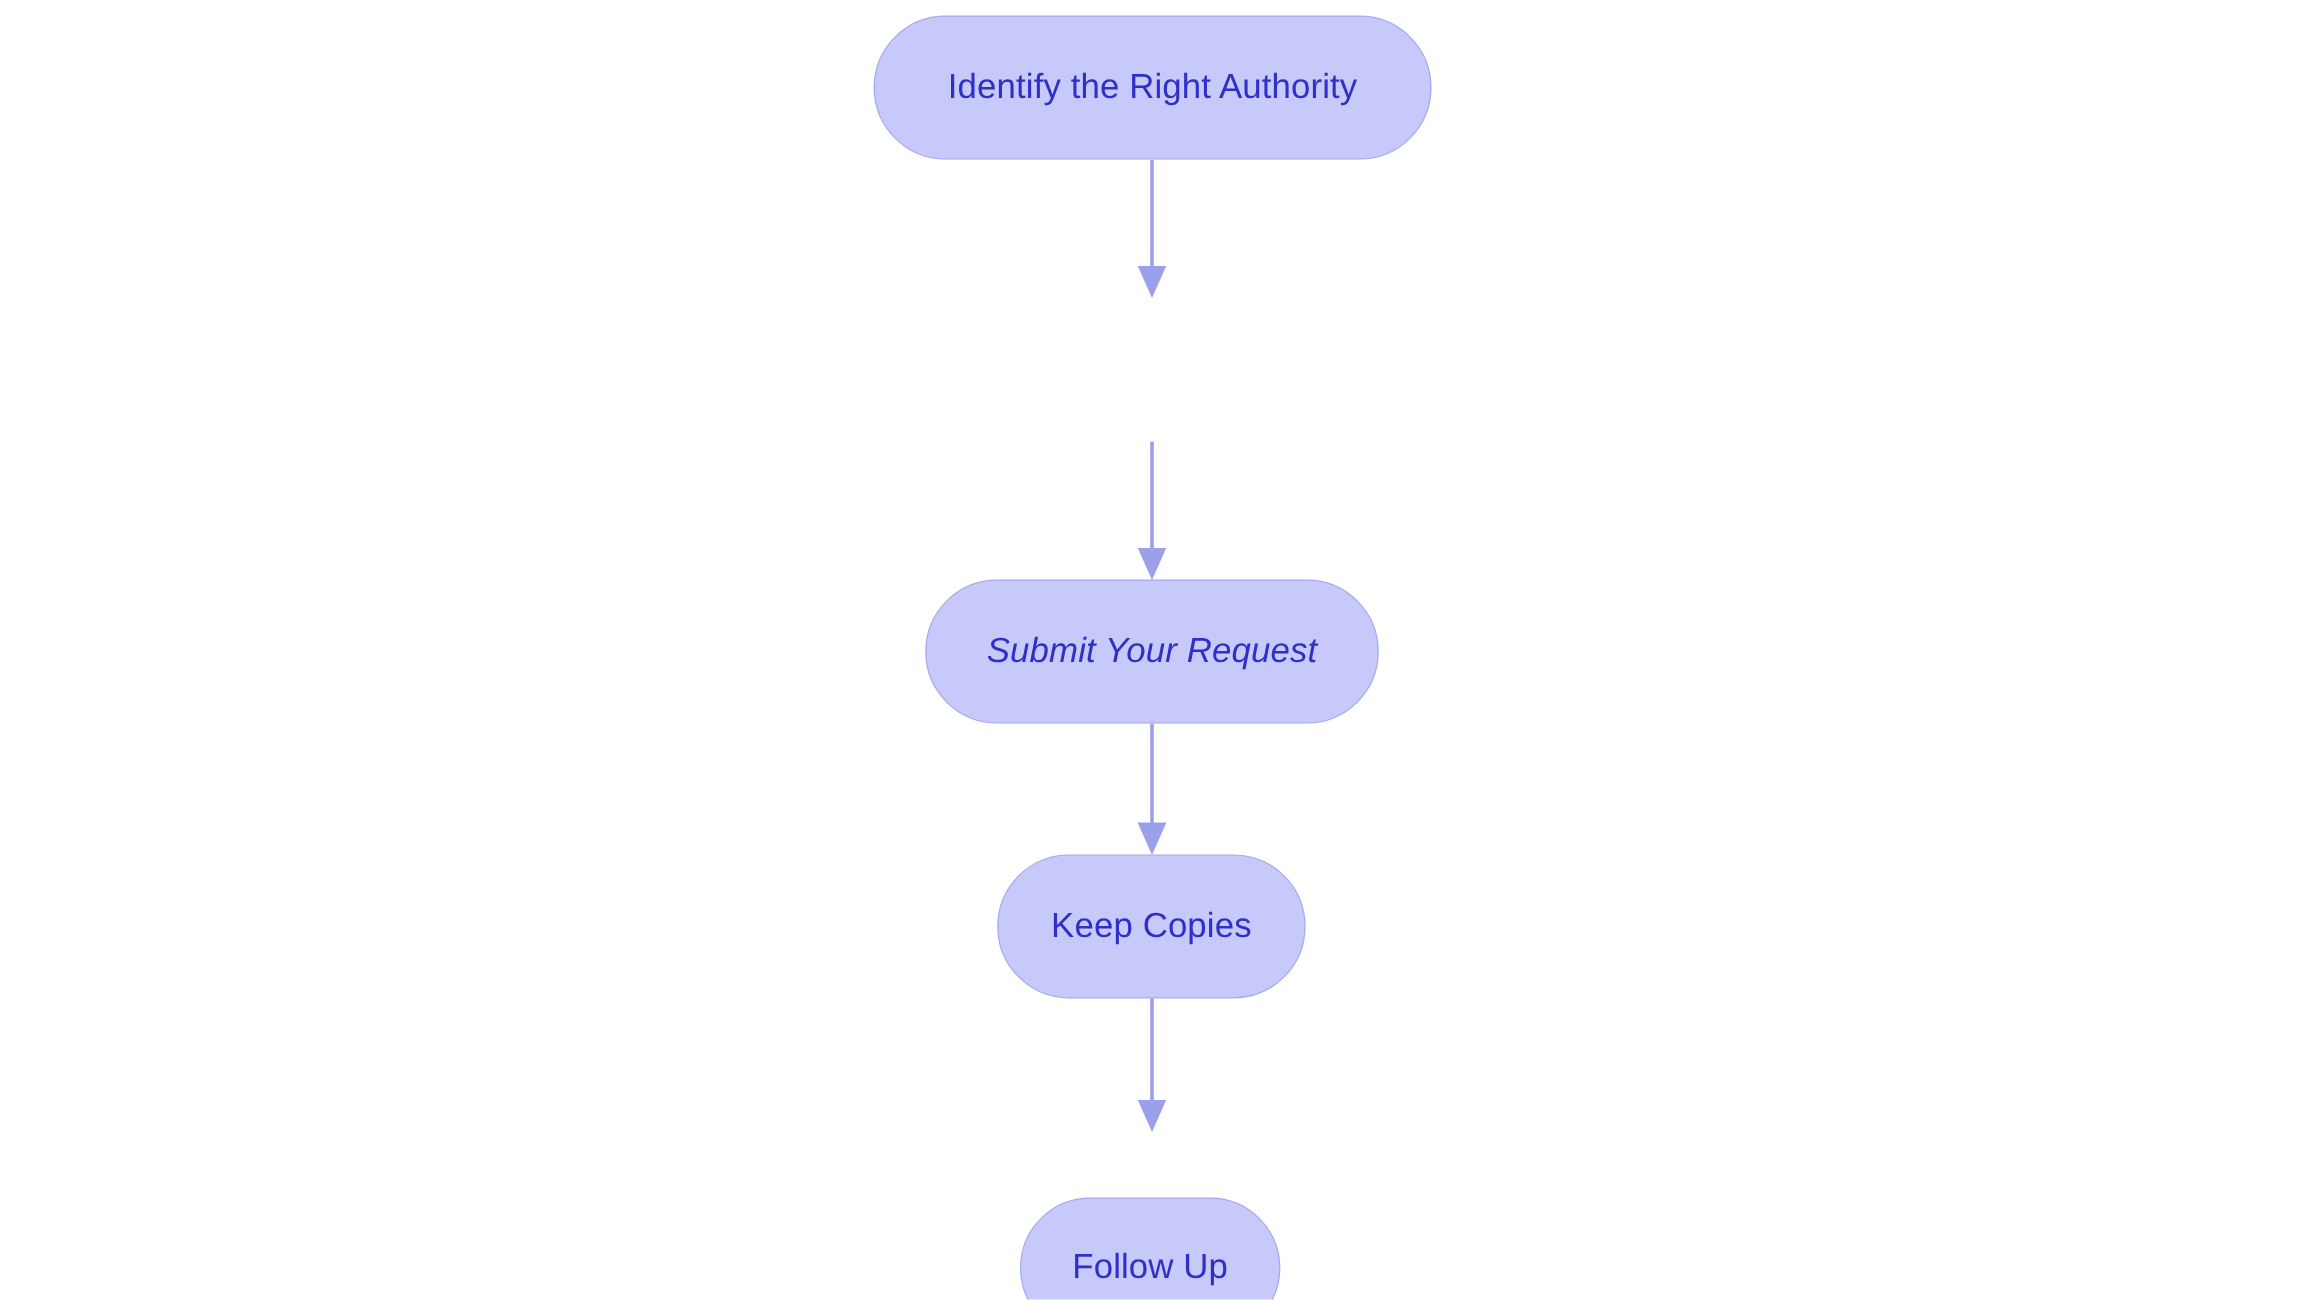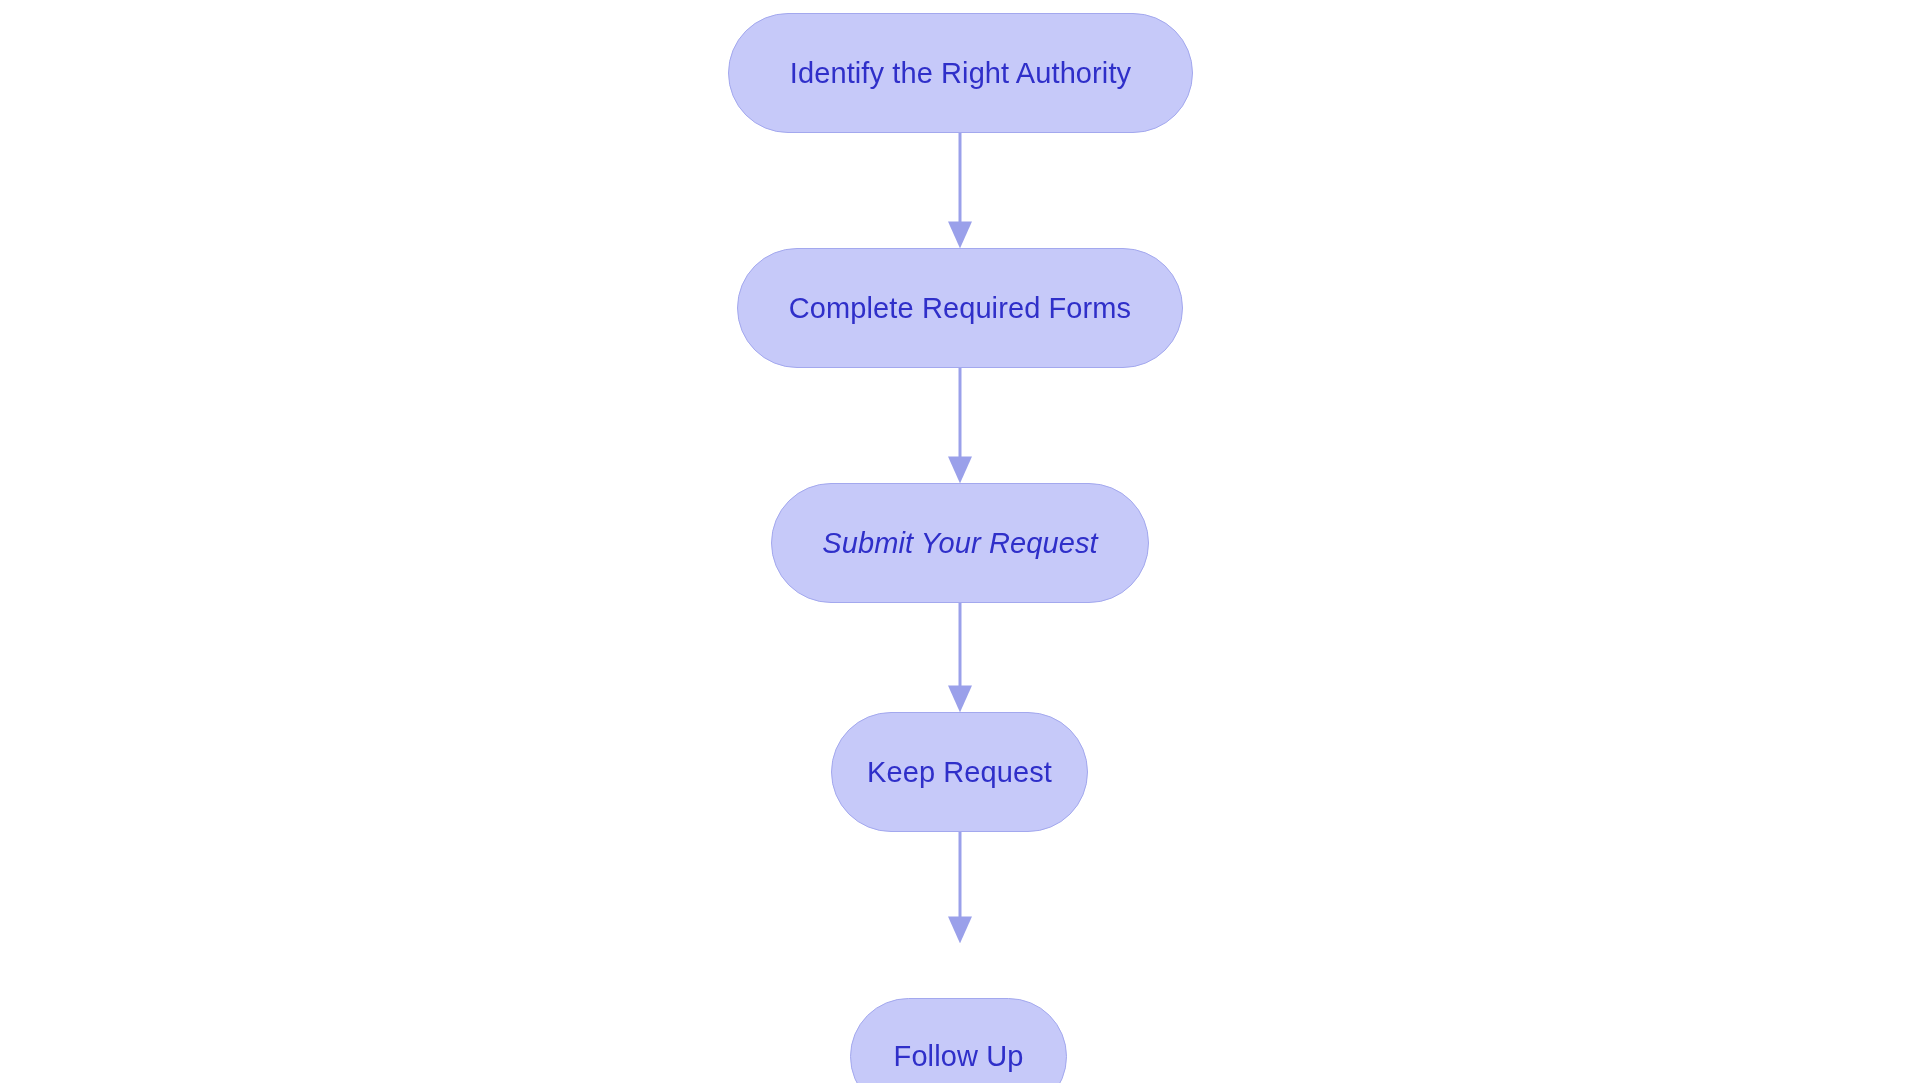--- a/index.html
+++ b/index.html
@@ -79,29 +79,26 @@
 
     <line x1="960" y1="603" x2="960" y2="686" stroke="#9aa0ea" stroke-width="3" marker-end="url(#arrowhead)"></line>
 
     <line x1="960" y1="832" x2="960" y2="917" stroke="#9aa0ea" stroke-width="3" marker-end="url(#arrowhead)"></line>
   </svg>
 
   <div class="flow-node" id="node-0">
     <span class="node-label">Identify the Right Authority</span>
   </div>
 
-  <div class="flow-node" id="node-1">
-    <span class="node-label">Complete Required Forms</span>
-  </div>
 
   <div class="flow-node" id="node-2">
     <span class="node-label">Submit Your Request</span>
   </div>
 
   <div class="flow-node" id="node-3">
-    <span class="node-label">Keep Request</span>
+    <span class="node-label">Keep Copies</span>
   </div>
 
   <div class="flow-node" id="node-4">
     <span class="node-label">Follow Up</span>
   </div>
 
 </div>
 
 </body></html>

